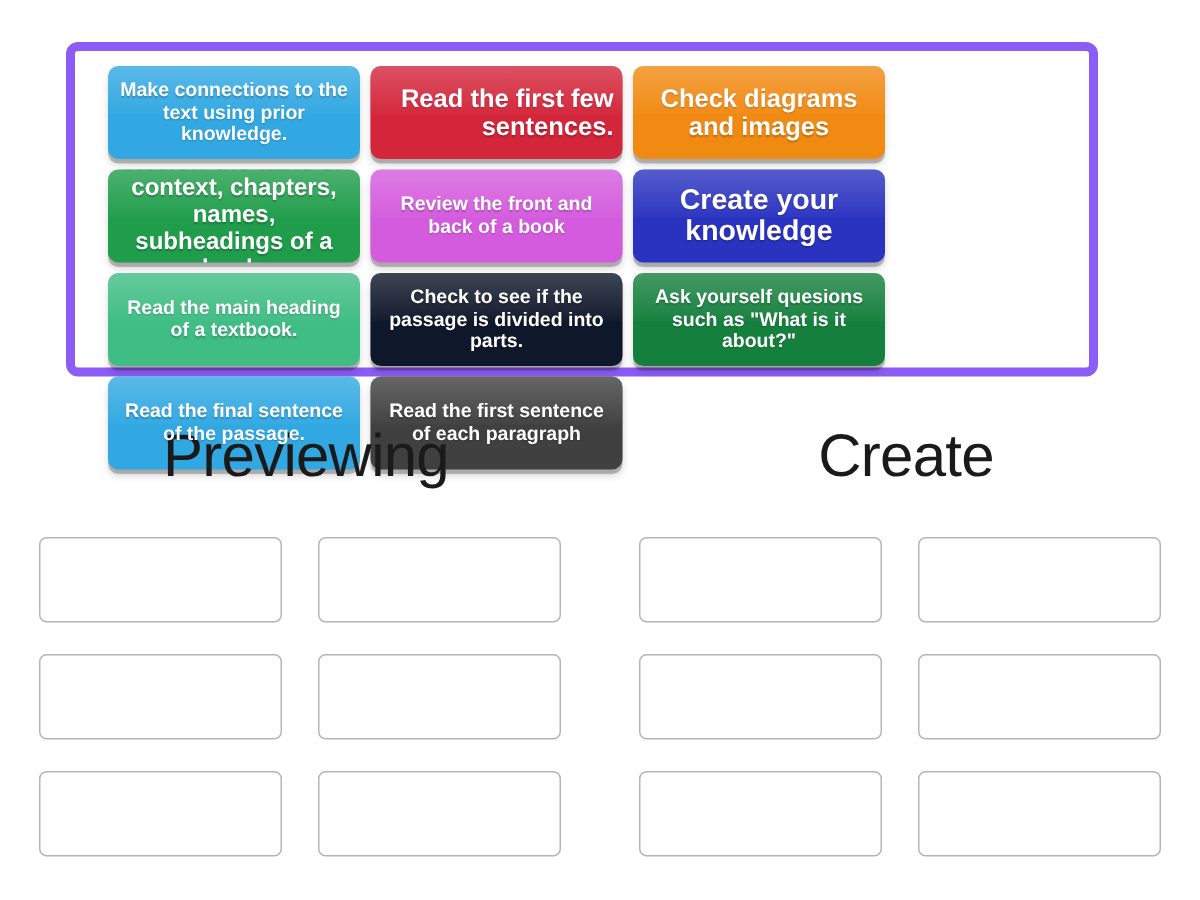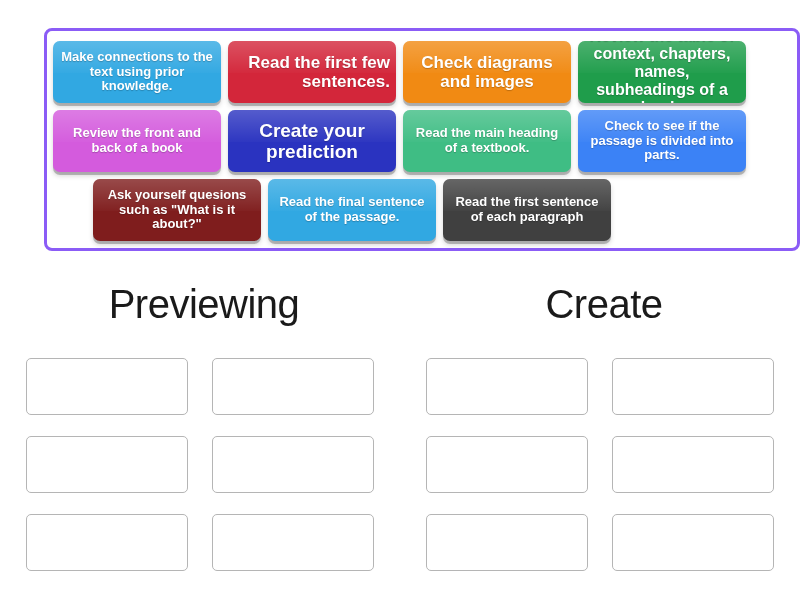--- a/index.html
+++ b/index.html
@@ -19,26 +19,26 @@
     width: 800px;
     height: 600px;
     background: #ffffff;
   }
 
   
   .tray {
     position: absolute;
     left: 44px;
     top: 28px;
-    width: 756px;
+    width: 688px;
     height: 223px;
-    border: 3px solid #8b5cf6;
+    border: 6px solid #8b5cf6;
     border-radius: 8px;
     background: #ffffff;
-    padding: 10px 6px;
+    padding: 10px 22px;
   }
 
   .tray-grid {
     display: flex;
     flex-wrap: wrap;
     align-content: flex-start;
     gap: 7px 7px;
   }
 
   .tile {
@@ -140,29 +140,29 @@
         <div class="tile fs-xl" style="background: rgb(241, 138, 19);">
           <span class="tile-text">Check diagrams and images</span>
         </div>
         <div class="tile fs-s" style="background: rgb(31, 157, 75);">
           <span class="tile-text">Review the table of context, chapters, names, subheadings of a book.</span>
         </div>
         <div class="tile fs-m" style="background: rgb(212, 91, 221);">
           <span class="tile-text">Review the front and back of a book</span>
         </div>
         <div class="tile fs-xxl" style="background: rgb(42, 51, 192);">
-          <span class="tile-text">Create your prediction</span>
+          <span class="tile-text">Create your knowledge</span>
         </div>
         <div class="tile fs-m" style="background: rgb(63, 189, 132);">
           <span class="tile-text">Read the main heading of a textbook.</span>
         </div>
-        <div class="tile fs-m" style="background: #3b82f6;">
+        <div class="tile fs-m" style="background: #0f172a;">
           <span class="tile-text">Check to see if the passage is divided into parts.</span>
         </div>
-        <div class="tile fs-m" style="background: #7f1d1d; margin-left: 40px;">
+        <div class="tile fs-m" style="background: #15803d;">
           <span class="tile-text">Ask yourself quesions such as "What is it about?"</span>
         </div>
         <div class="tile fs-m" style="background: rgb(49, 168, 226);">
           <span class="tile-text">Read the final sentence of the passage.</span>
         </div>
         <div class="tile fs-m" style="background: #404040;">
           <span class="tile-text">Read the first sentence of each paragraph</span>
         </div>
       </div>
   </div>

